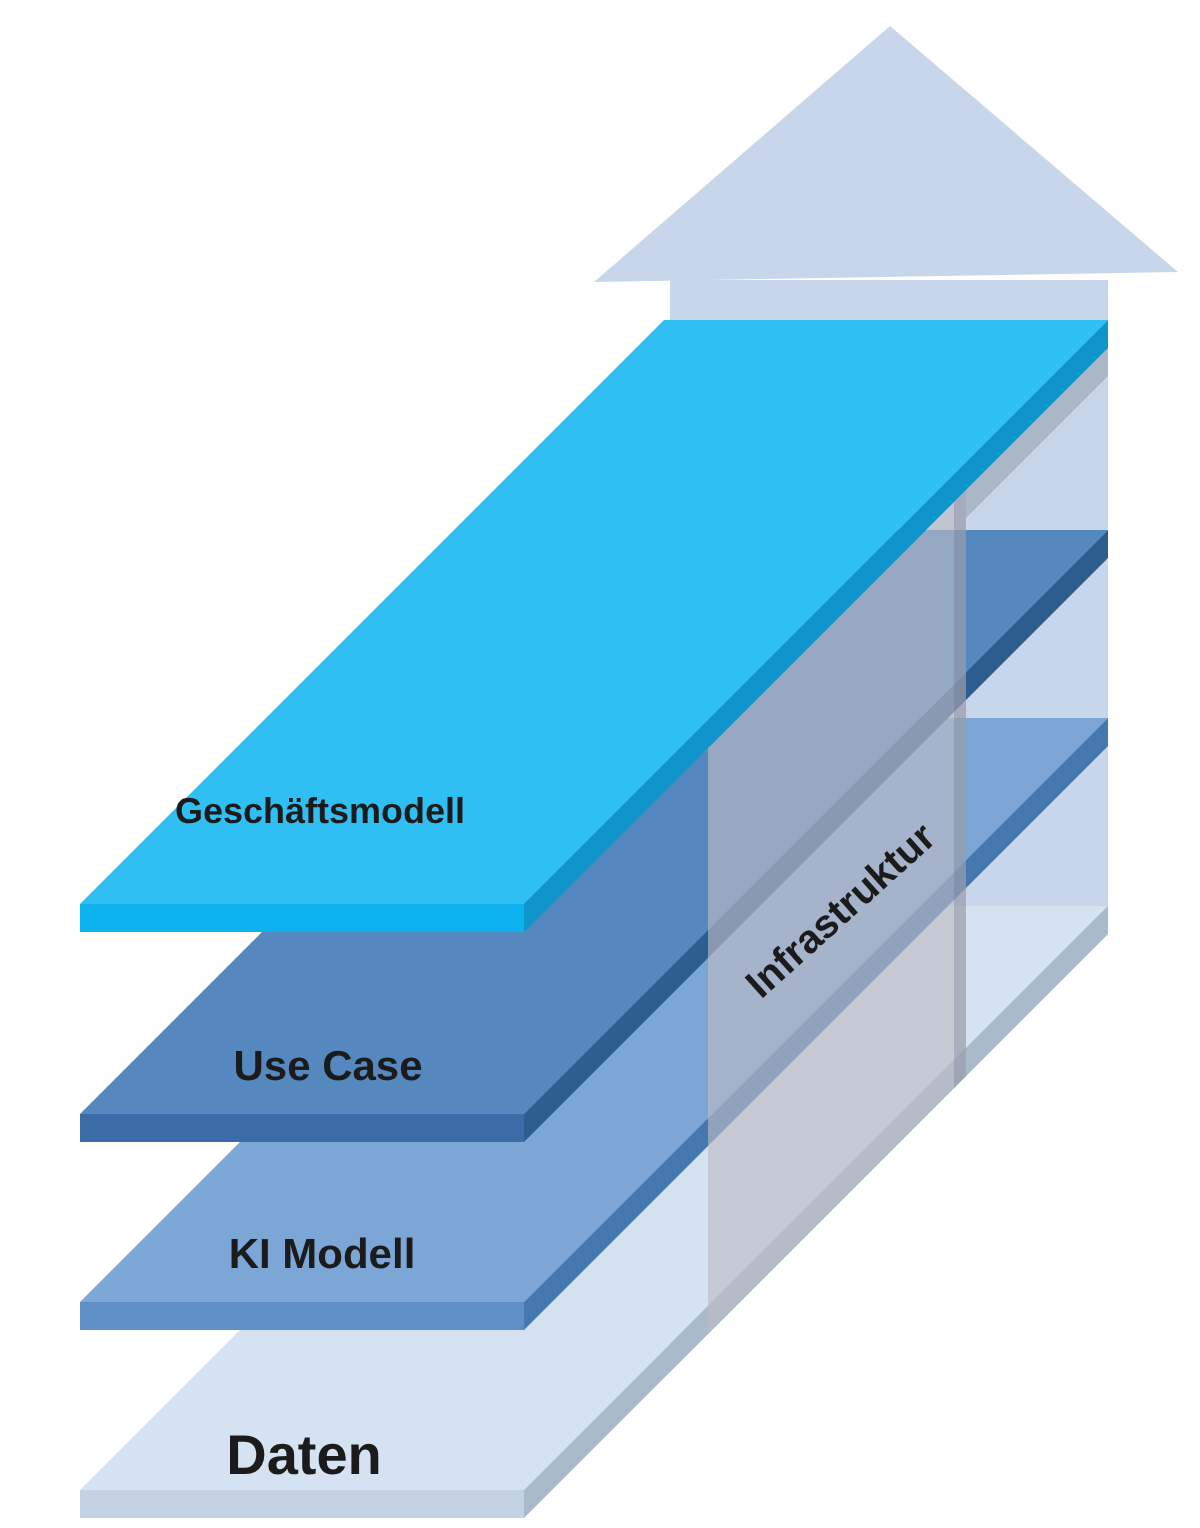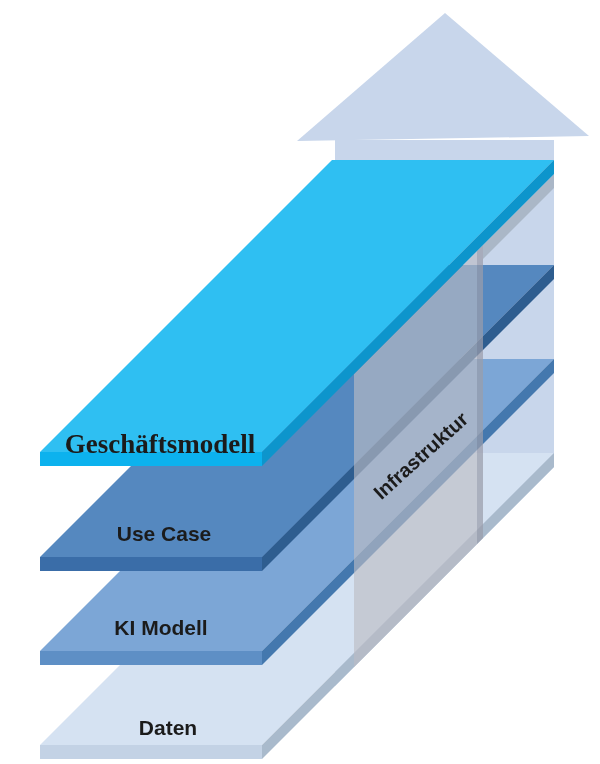--- a/index.html
+++ b/index.html
@@ -18,24 +18,24 @@
   .l3-face{fill:var(--l3-face);} .l3-front{fill:var(--l3-front);} .l3-edge{fill:var(--l3-edge);}
   .slab-front{fill:var(--slab-overlay);}
   .slab-top{fill:var(--slab-top);}
   .slab-shadow{fill:var(--slab-shadow);}
 
   .layer-label{
     position:absolute;transform:translate(-50%,-50%);
     color:var(--text,#1b1b1b);font-weight:bold;white-space:nowrap;
     letter-spacing:0;
   }
-  .lbl-0{left:160px;top:444px;font-size:27px;font-family:Liberation Serif, serif;}
+  .lbl-0{left:160px;top:406px;font-size:18px;}
   .lbl-1{left:164px;top:534px;font-size:21px;}
   .lbl-2{left:161px;top:628px;font-size:21px;}
-  .lbl-3{left:168px;top:728px;font-size:21px;}
+  .lbl-3{left:152px;top:728px;font-size:28px;}
   .lbl-pillar{
     left:421px;top:456px;font-size:20px;
     transform:translate(-50%,-50%) rotate(-42deg);
   }
 </style>
 </head>
 <body style="--bg: #ffffff; --text: #1b1b1b; --arrow: #c8d6eb; --l0-face: #2fbff2; --l0-front: #0cb2ee; --l0-edge: #0d95cc; --l1-face: #5588bf; --l1-front: #3a6da8; --l1-edge: #2e5d8f; --l2-face: #7ca6d6; --l2-front: #5e8fc5; --l2-edge: #4478ae; --l3-face: #d5e2f2; --l3-front: #c3d2e5; --l3-edge: #a9bacc; --slab-overlay: rgba(188,188,195,0.64); --slab-top: #aab7c7; --slab-shadow: rgba(90,100,125,0.25);">
 
 <div class="stage">
   <svg width="600" height="764" viewBox="0 0 600 764">

